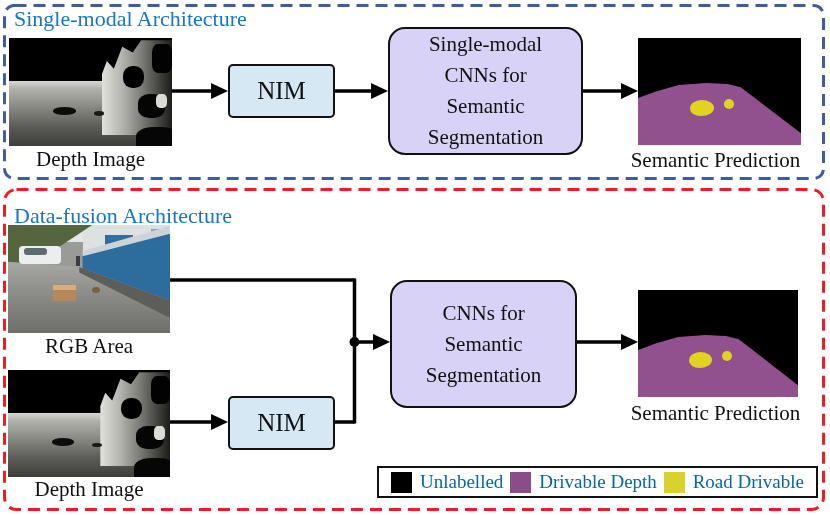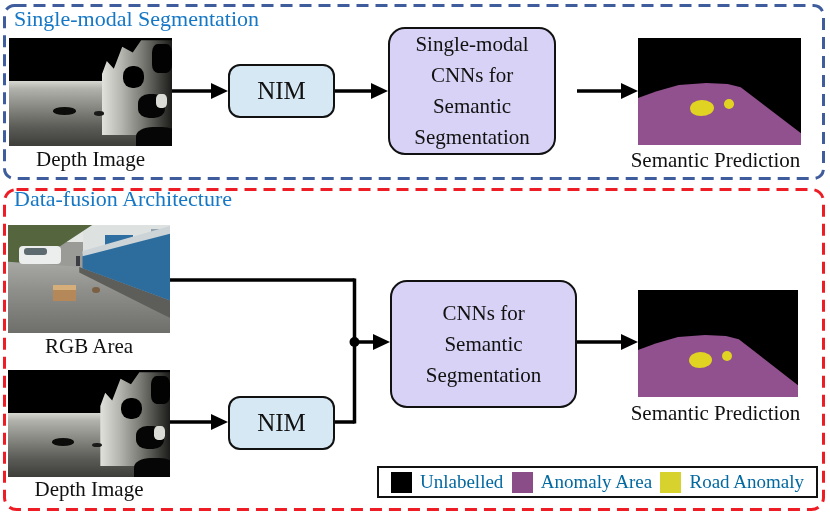--- a/index.html
+++ b/index.html
@@ -8,21 +8,21 @@
     font-family:"Liberation Serif","DejaVu Serif",serif; overflow:hidden;
   }
   #wires { position:absolute; left:0; top:0; width:830px; height:515px; }
   .abs { position:absolute; }
 
   .panel-title { font-size:22px; line-height:24px; white-space:nowrap; }
 
   .img-label { font-size:21px; color:#111; text-align:center; white-space:nowrap; }
 
   .nim-box {
-    border:2px solid #111; border-radius:12px;
+    border:2px solid #111; border-radius:5px;
     display:flex; align-items:center; justify-content:center;
     font-size:25px; color:#111; box-sizing:border-box;
   }
   .cnn-box {
     border:2px solid #111; border-radius:17px;
     display:flex; flex-direction:column; align-items:center; justify-content:center;
     font-size:21px; line-height:31px; color:#111; text-align:center; box-sizing:border-box;
   }
 
   
@@ -106,54 +106,54 @@
     <path d="M335 422 H354.5" stroke="#000" stroke-width="3.5"></path>
     <circle cx="354.5" cy="342" r="5" fill="#000"></circle>
     <path d="M354.5 342 H374" stroke="#000" stroke-width="3.5"></path>
     <polygon points="390,342 373,334 373,350" fill="#000"></polygon>
     <path d="M170 422 H212" stroke="#000" stroke-width="3.5"></path>
     <polygon points="228,422 211,414 211,430" fill="#000"></polygon>
     <path d="M577 342 H622" stroke="#000" stroke-width="3.5"></path>
     <polygon points="638,342 621,334 621,350" fill="#000"></polygon>
   </svg>
 
-  <div class="abs panel-title" style="left: 14px; top: 7px; color: rgb(21, 119, 197);">Single-modal Segmentation</div>
+  <div class="abs panel-title" style="left: 14px; top: 7px; color: rgb(21, 119, 197);">Single-modal Architecture</div>
 
   <div class="abs depth-img" style="left:9px; top:38px; width:163px; height:108px;">
     <div class="d-road"></div>
     <div class="d-wall"></div>
     <div class="d-wpatch1"></div>
     <div class="d-wpatch2"></div>
     <div class="d-wpatch3"></div>
     <div class="d-bright"></div>
     <div class="d-rblob"></div>
     <div class="d-rblob2"></div>
     <div class="d-corner"></div>
   </div>
   <div class="abs img-label" style="left:9px; top:147px; width:163px;">Depth Image</div>
 
   <div class="abs nim-box" style="left: 228px; top: 64px; width: 107px; height: 54px; background: rgb(213, 232, 244);">
     <span>NIM</span>
   </div>
 
-  <div class="abs cnn-box" style="left: 388px; top: 27px; width: 168px; height: 128px; background: rgb(216, 211, 246);">
+  <div class="abs cnn-box" style="left: 388px; top: 27px; width: 195px; height: 128px; background: rgb(216, 211, 246);">
     <span>Single-modal</span>
     <span>CNNs for</span>
     <span>Semantic</span>
     <span>Segmentation</span>
   </div>
 
   <div class="abs pred-img" style="left:638px; top:38px; width:163px; height:107px;">
     <div class="p-area" style="background: rgb(145, 80, 142);"></div>
     <div class="p-blob-big" style="background: rgb(224, 211, 34);"></div>
     <div class="p-blob-small" style="background: rgb(224, 211, 34);"></div>
   </div>
   <div class="abs img-label" style="left:613px; top:148px; width:205px;">Semantic Prediction</div>
 
-  <div class="abs panel-title" style="left: 14px; top: 187px; color: rgb(21, 119, 197);">Data-fusion Architecture</div>
+  <div class="abs panel-title" style="left: 14px; top: 204px; color: rgb(21, 119, 197);">Data-fusion Architecture</div>
 
   <div class="abs rgb-img" style="left:8px; top:225px; width:162px; height:108px;">
     <div class="r-sky"></div>
     <div class="r-bldg"></div>
     <div class="r-bldg-win"></div>
     <div class="r-banner"></div>
     <div class="r-hill"></div>
     <div class="r-road"></div>
     <div class="r-curb"></div>
     <div class="r-fence"></div>
@@ -197,21 +197,21 @@
   </div>
   <div class="abs img-label" style="left:613px; top:401px; width:205px;">Semantic Prediction</div>
 
   <div class="abs legend" style="left:377px; top:466px; width:441px; height:32px;">
     <div class="legend-item">
       <span class="legend-swatch" style="background: rgb(0, 0, 0);"></span>
       <span>Unlabelled</span>
     </div>
     <div class="legend-item">
       <span class="legend-swatch" style="background: rgb(138, 77, 135);"></span>
-      <span>Anomaly Area</span>
+      <span>Drivable Depth</span>
     </div>
     <div class="legend-item">
       <span class="legend-swatch" style="background: rgb(215, 210, 46);"></span>
-      <span>Road Anomaly</span>
+      <span>Road Drivable</span>
     </div>
   </div>
 
 </div>
 
 </body></html>

